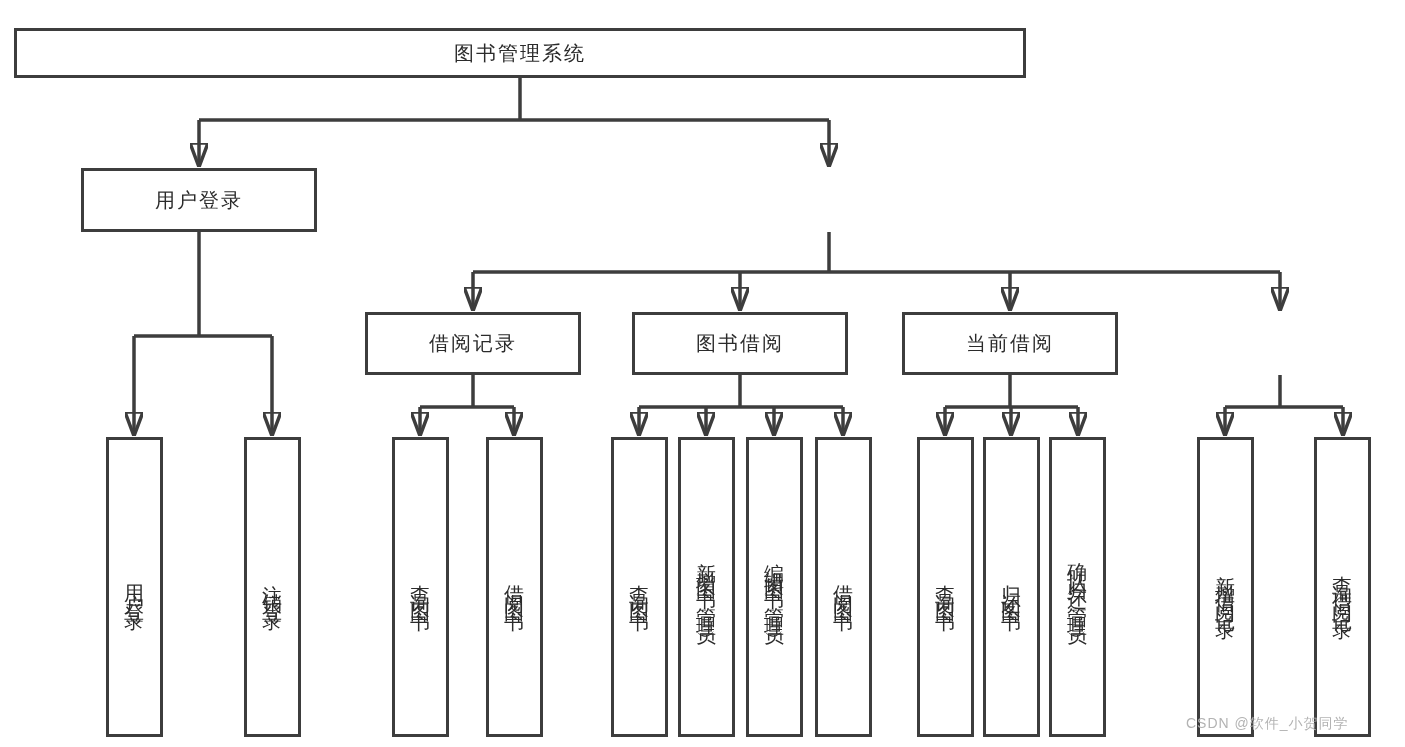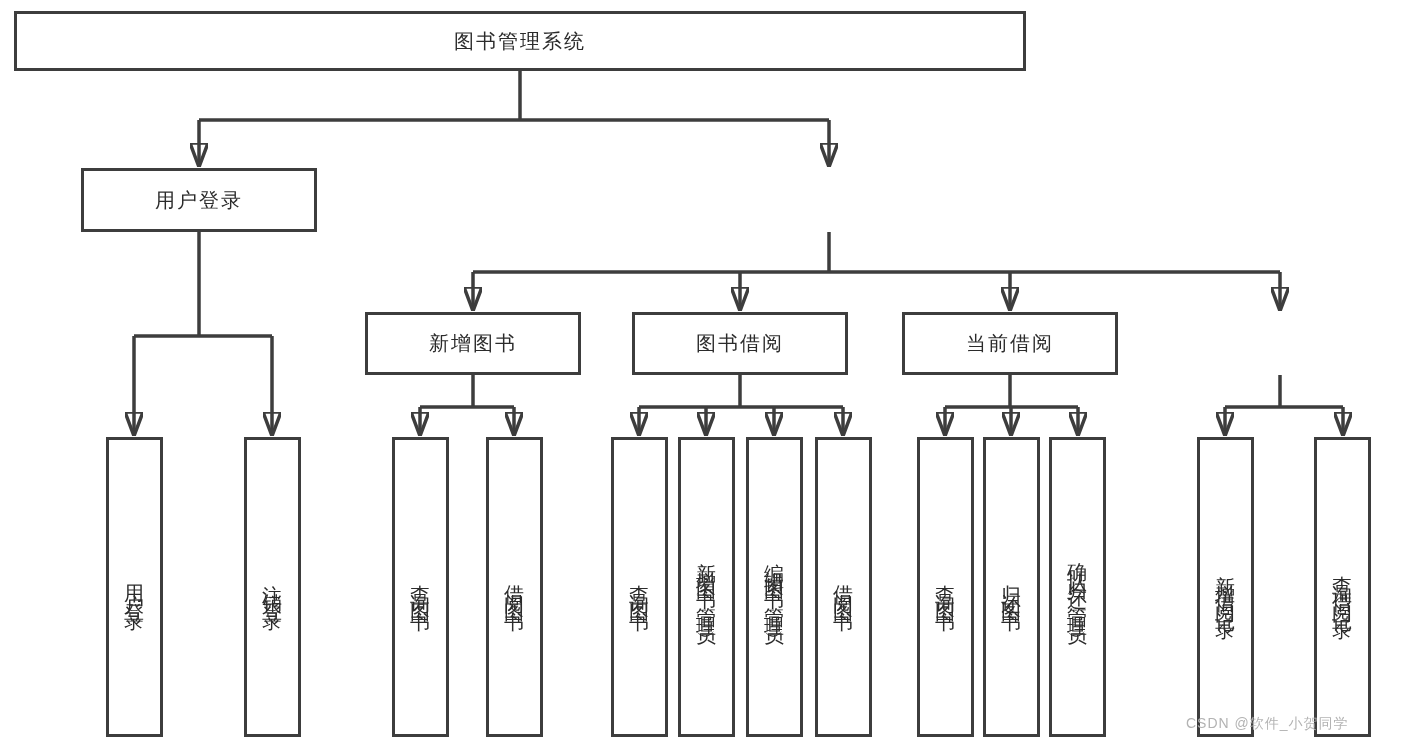--- a/index.html
+++ b/index.html
@@ -105,30 +105,30 @@
       <path class="ar" d="M1078 407 L1078 435"></path>
     </g>
     <g>
       <path d="M1280 375 L1280 407"></path>
       <path d="M1225 407 L1343 407"></path>
       <path class="ar" d="M1225 407 L1225 435"></path>
       <path class="ar" d="M1343 407 L1343 435"></path>
     </g>
   </svg>
 
-  <div class="node" style="left:14px;top:11px;width:1012px;height:60px">
+  <div class="node" style="left:14px;top:28px;width:1012px;height:50px">
     <span class="lbl">图书管理系统</span>
   </div>
 
   <div class="node l2" style="left:81px">
     <span class="lbl">用户登录</span>
   </div>
 
   <div class="node l3" style="left:365px">
-    <span class="lbl">新增图书</span>
+    <span class="lbl">借阅记录</span>
   </div>
   <div class="node l3" style="left:902px">
     <span class="lbl">当前借阅</span>
   </div>
   <div class="node l3" style="left:632px">
     <span class="lbl">图书借阅</span>
   </div>
 
   <div class="node v" style="left:106px">
     <span class="vlbl">用户登录</span>

